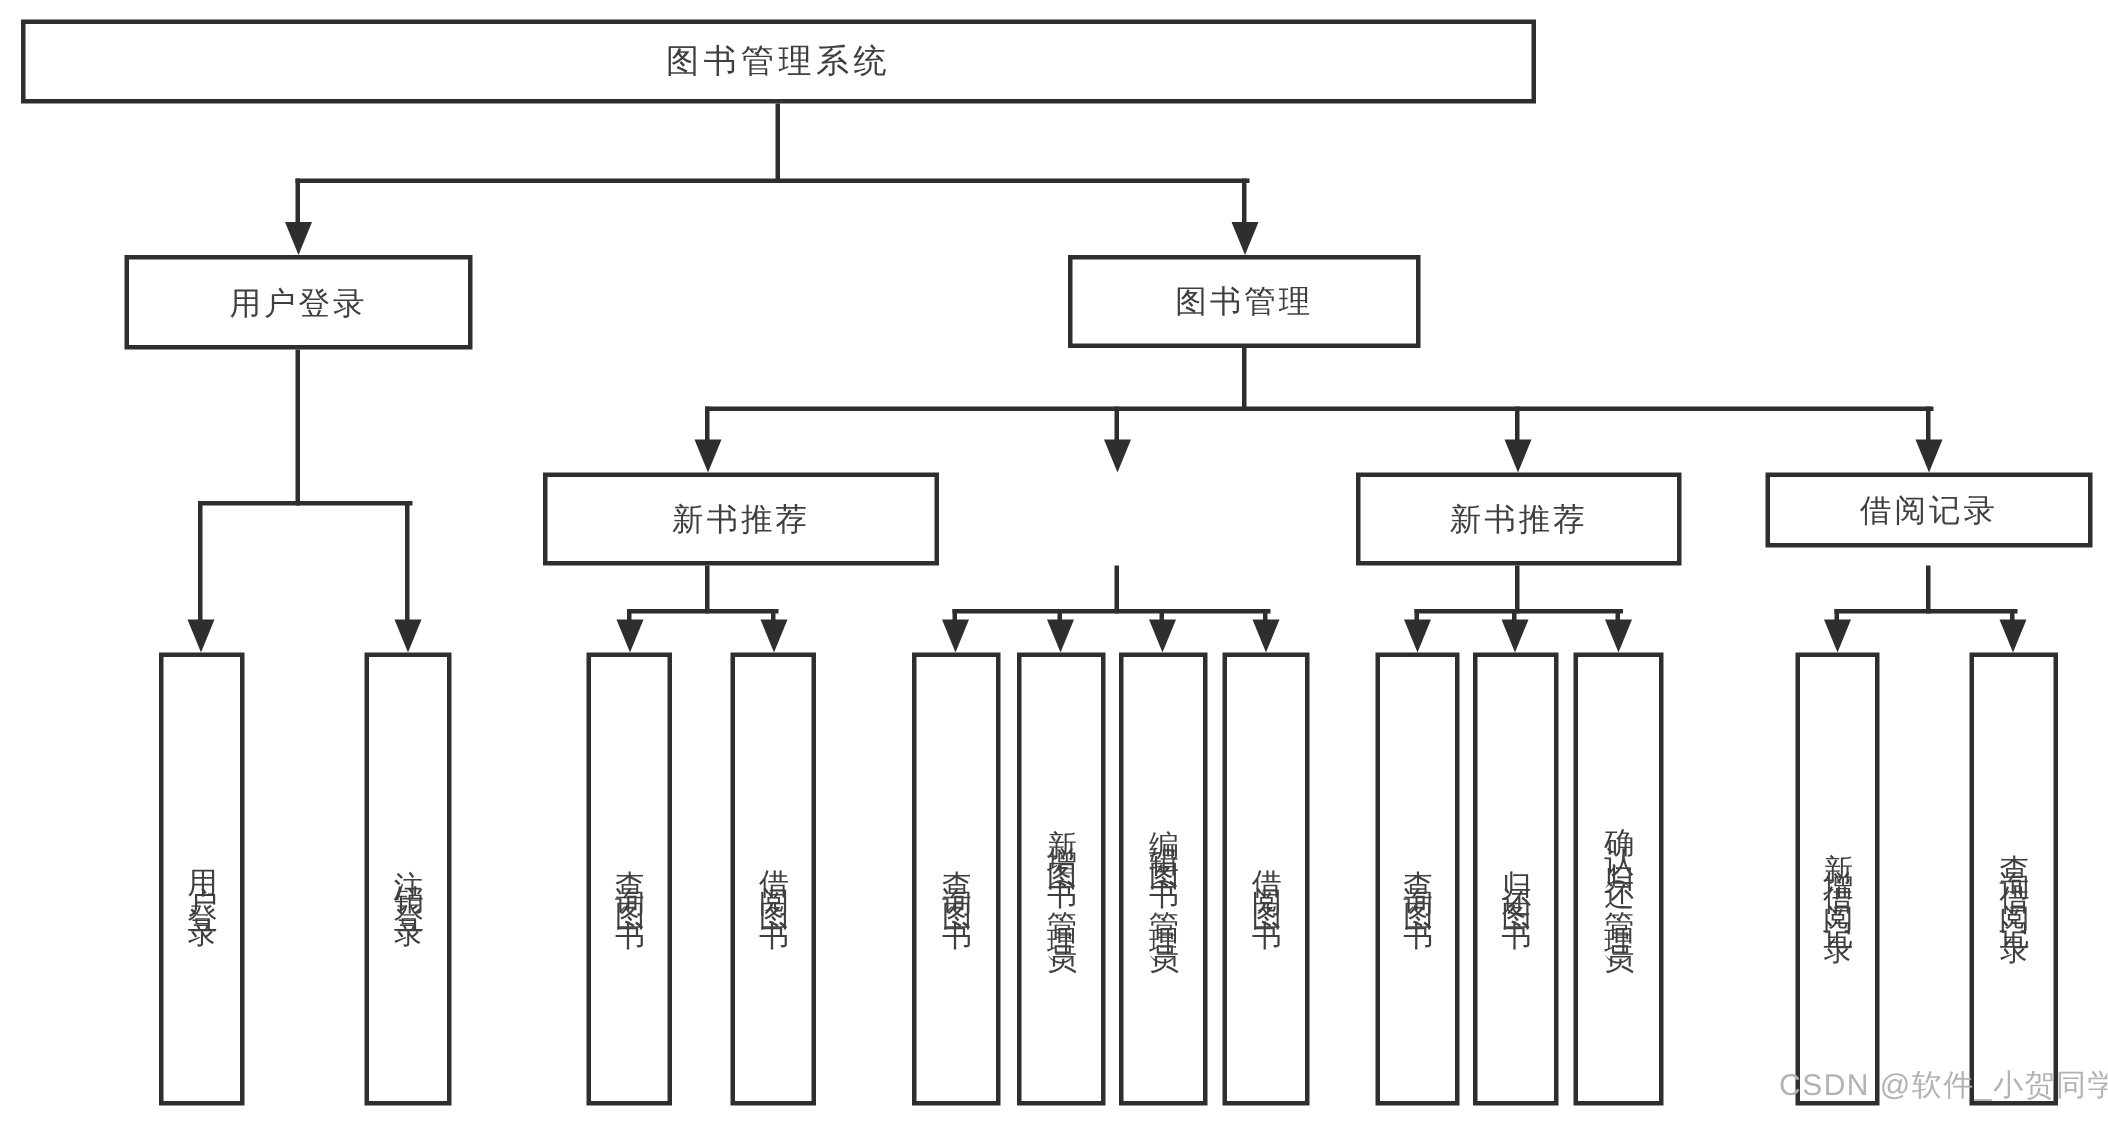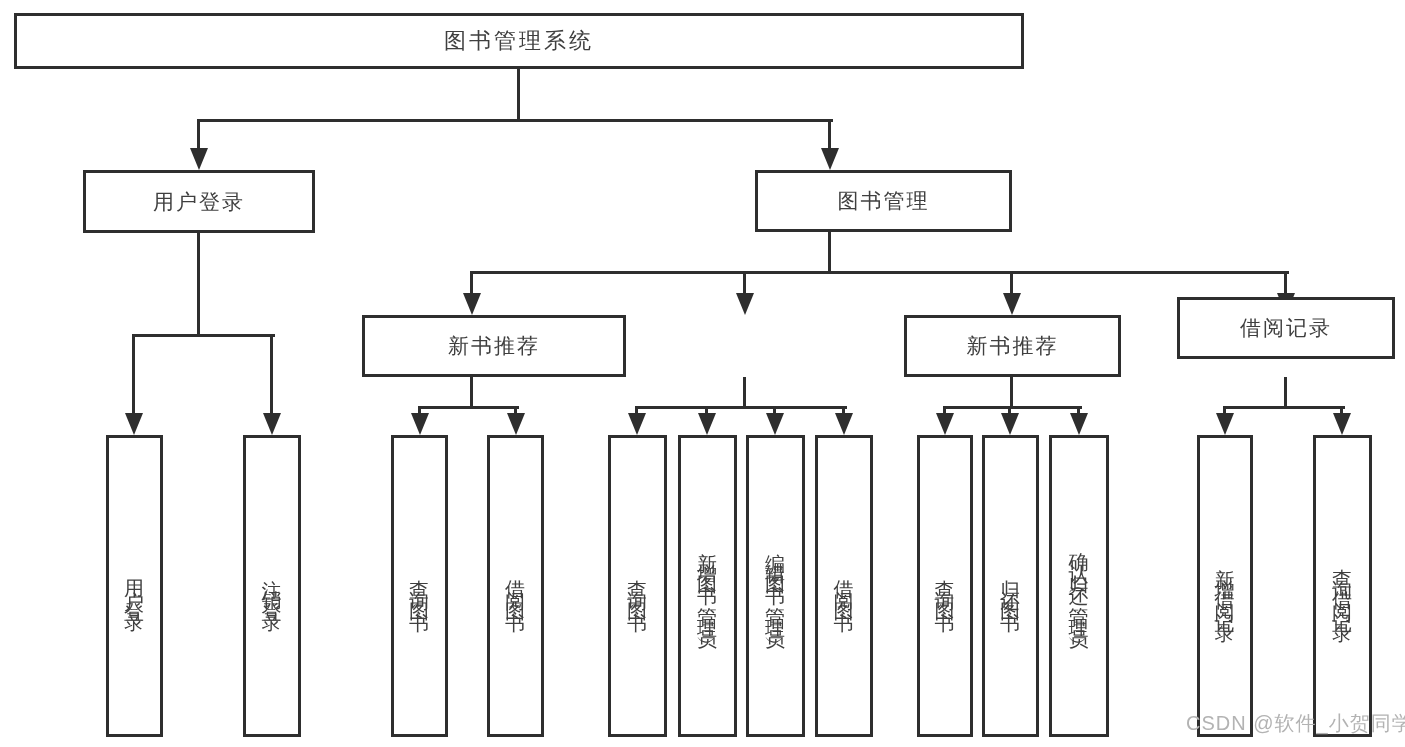--- a/index.html
+++ b/index.html
@@ -77,42 +77,42 @@
   <div class="vline" style="left:517px;top:69px;height:52px;"></div>
   <div class="hline" style="left:197px;top:119px;width:636px;"></div>
   <div class="vline" style="left:197px;top:119px;height:33px;"></div>
   <div class="arrow" style="left:190px;top:148px;"></div>
   <div class="vline" style="left:828px;top:119px;height:33px;"></div>
   <div class="arrow" style="left:821px;top:148px;"></div>
 
   <div class="node" style="left:83px;top:170px;width:232px;height:63px;">
     <span class="lbl">用户登录</span>
   </div>
-  <div class="node" style="left:712px;top:170px;width:257px;height:62px;margin-left:43px;">
+  <div class="node" style="left:712px;top:170px;width:235px;height:62px;">
     <span class="lbl">图书管理</span>
   </div>
 
   <div class="vline" style="left:828px;top:232px;height:42px;"></div>
   <div class="hline" style="left:470px;top:271px;width:819px;"></div>
   <div class="vline" style="left:470px;top:271px;height:26px;"></div>
   <div class="arrow" style="left:463px;top:293px;"></div>
   <div class="vline" style="left:743px;top:271px;height:26px;"></div>
   <div class="arrow" style="left:736px;top:293px;"></div>
   <div class="vline" style="left:1010px;top:271px;height:26px;"></div>
   <div class="arrow" style="left:1003px;top:293px;"></div>
   <div class="vline" style="left:1284px;top:271px;height:26px;"></div>
   <div class="arrow" style="left:1277px;top:293px;"></div>
 
   <div class="node" style="left:362px;top:315px;width:264px;height:62px;">
     <span class="lbl">新书推荐</span>
   </div>
   <div class="node" style="left:904px;top:315px;width:217px;height:62px;">
     <span class="lbl">新书推荐</span>
   </div>
-  <div class="node" style="left:1177px;top:297px;width:218px;height:62px;">
+  <div class="node" style="left:1177px;top:315px;width:218px;height:50px;">
     <span class="lbl">借阅记录</span>
   </div>
 
   <div class="vline" style="left:197px;top:233px;height:104px;"></div>
   <div class="hline" style="left:132px;top:334px;width:143px;"></div>
   <div class="vline" style="left:132px;top:334px;height:81px;"></div>
   <div class="arrow" style="left:125px;top:413px;"></div>
   <div class="vline" style="left:270px;top:334px;height:81px;"></div>
   <div class="arrow" style="left:263px;top:413px;"></div>
 

